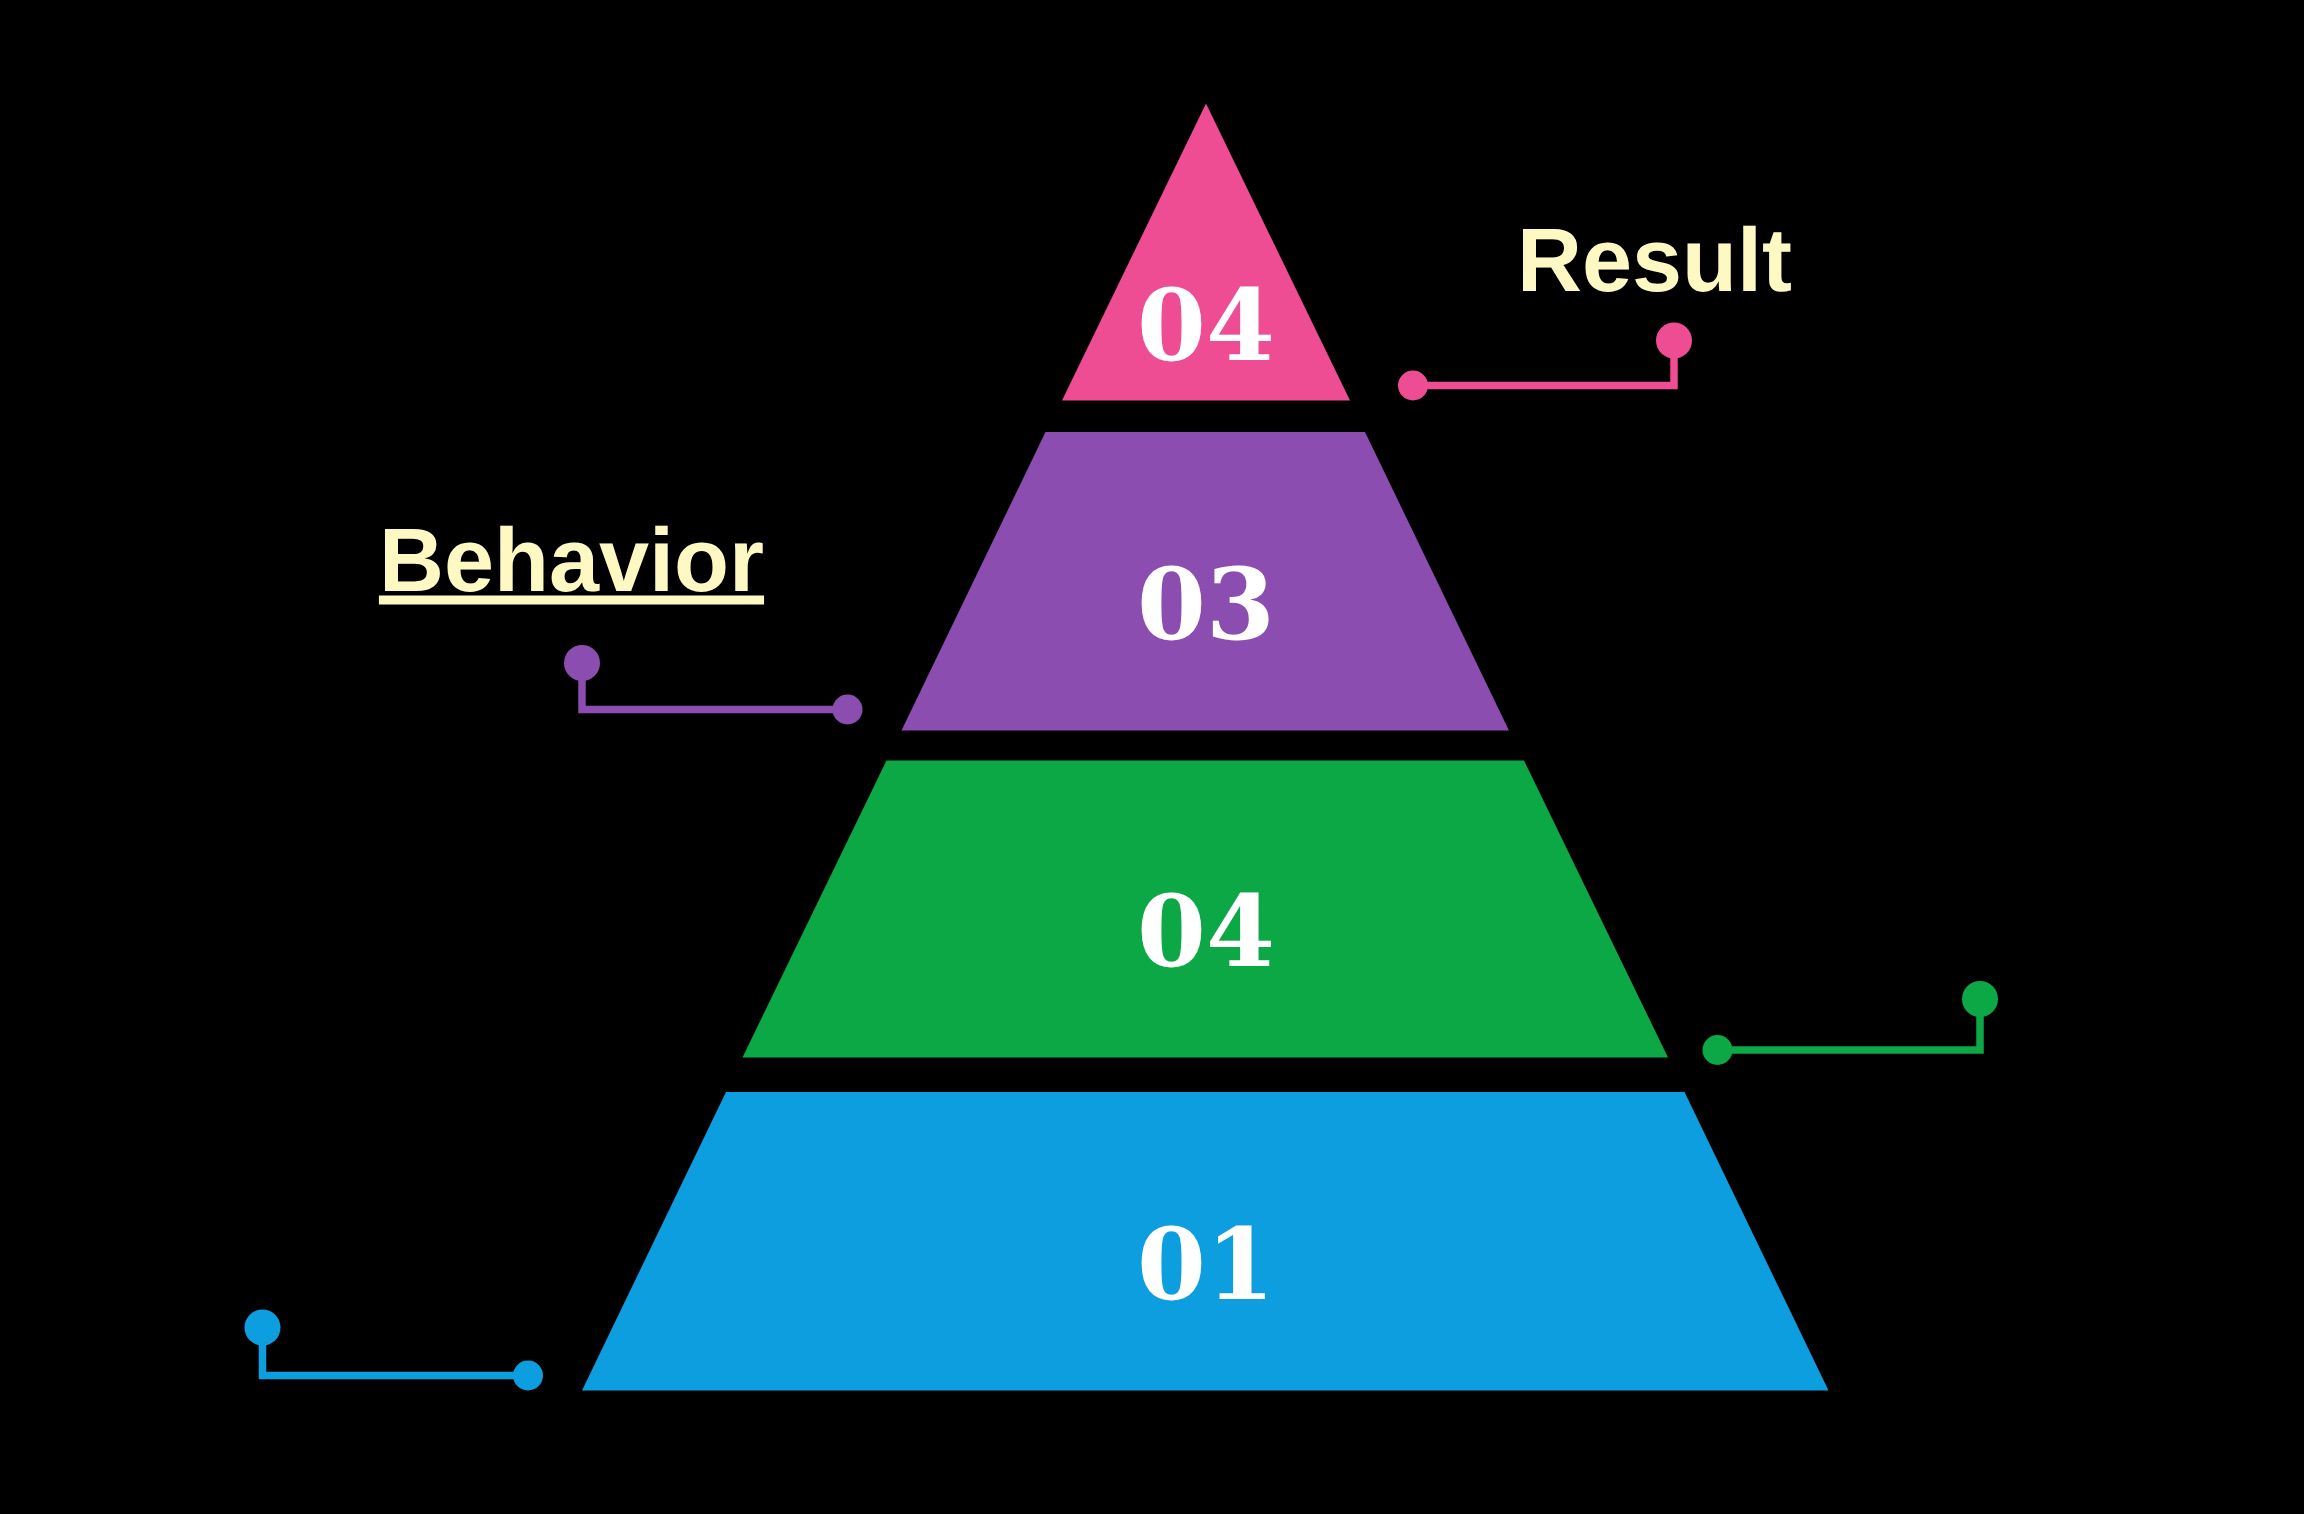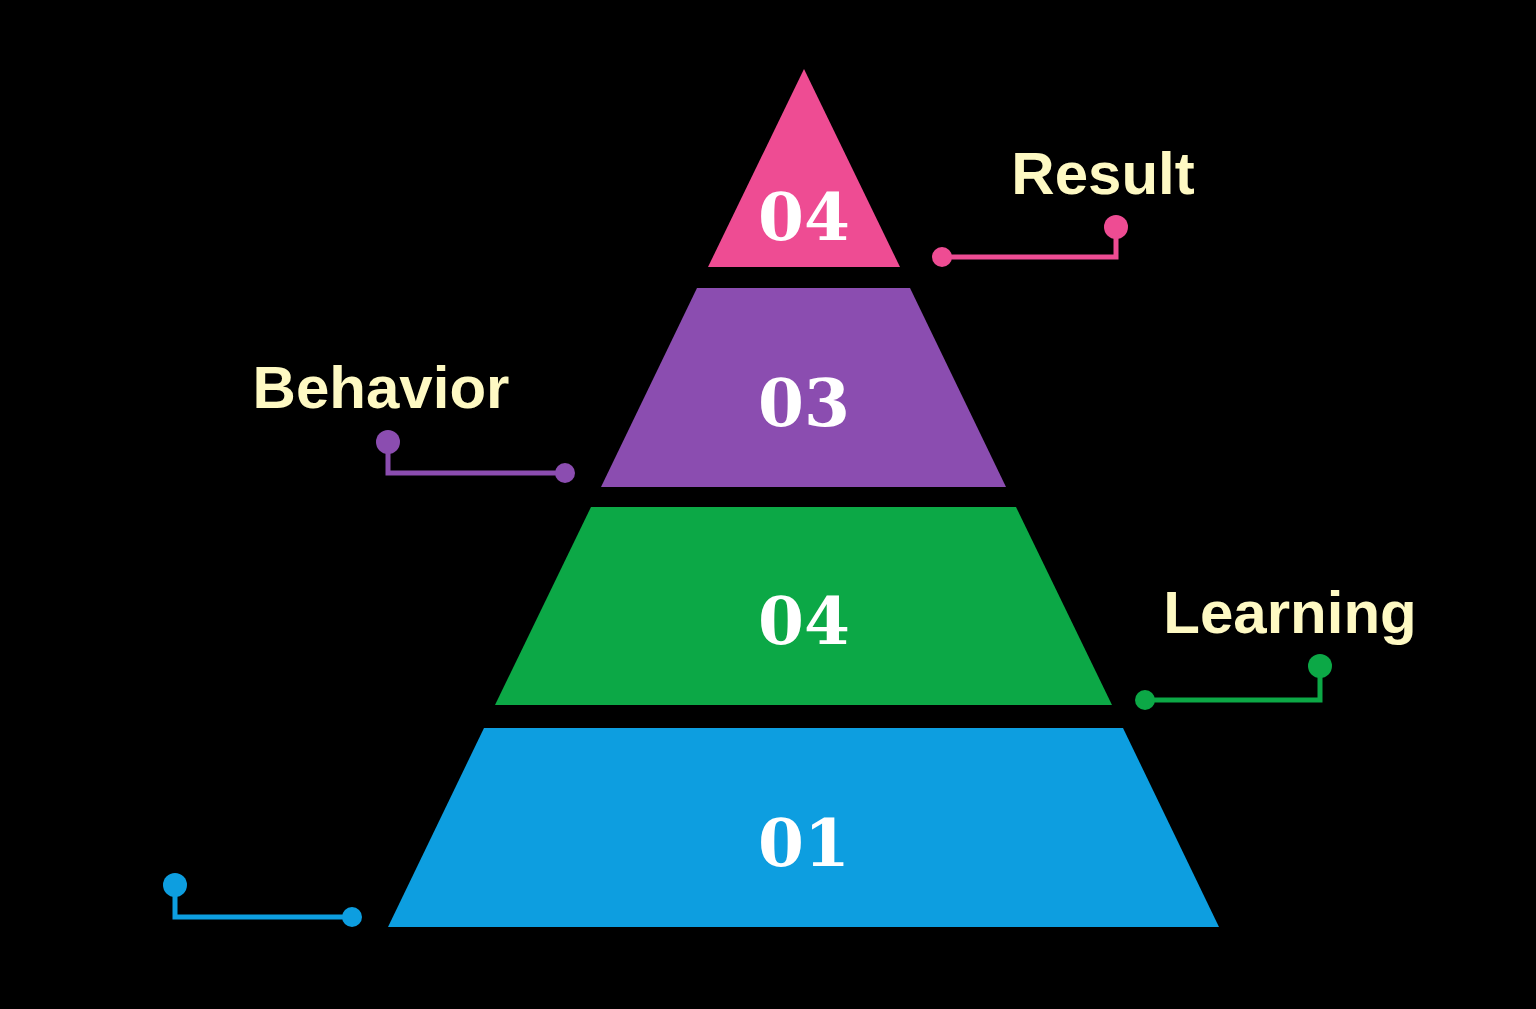--- a/index.html
+++ b/index.html
@@ -78,16 +78,15 @@
     <circle cx="175" cy="885" r="12" fill="#0D9EE0"></circle>
     <circle cx="352" cy="917" r="10" fill="#0D9EE0"></circle>
   </svg>
 
   <div class="level-number" style="left:804px; top:217px;">04</div>
   <div class="level-number" style="left:804px; top:403px;">03</div>
   <div class="level-number" style="left:804px; top:621px;">04</div>
   <div class="level-number" style="left:804px; top:843px;">01</div>
 
   <div class="callout-label" style="left:1103px; top:174px;">Result</div>
-  <div class="callout-label" style="left:381px; top:388px;">Behavior</div>
-  <div class="callout-label" style="left:1290px; top:613px;">Learning</div>
+  <div class="callout-label" style="left:381px; top:374px;text-decoration:underline;">Behavior</div>
 
 </div>
 
 </body></html>

